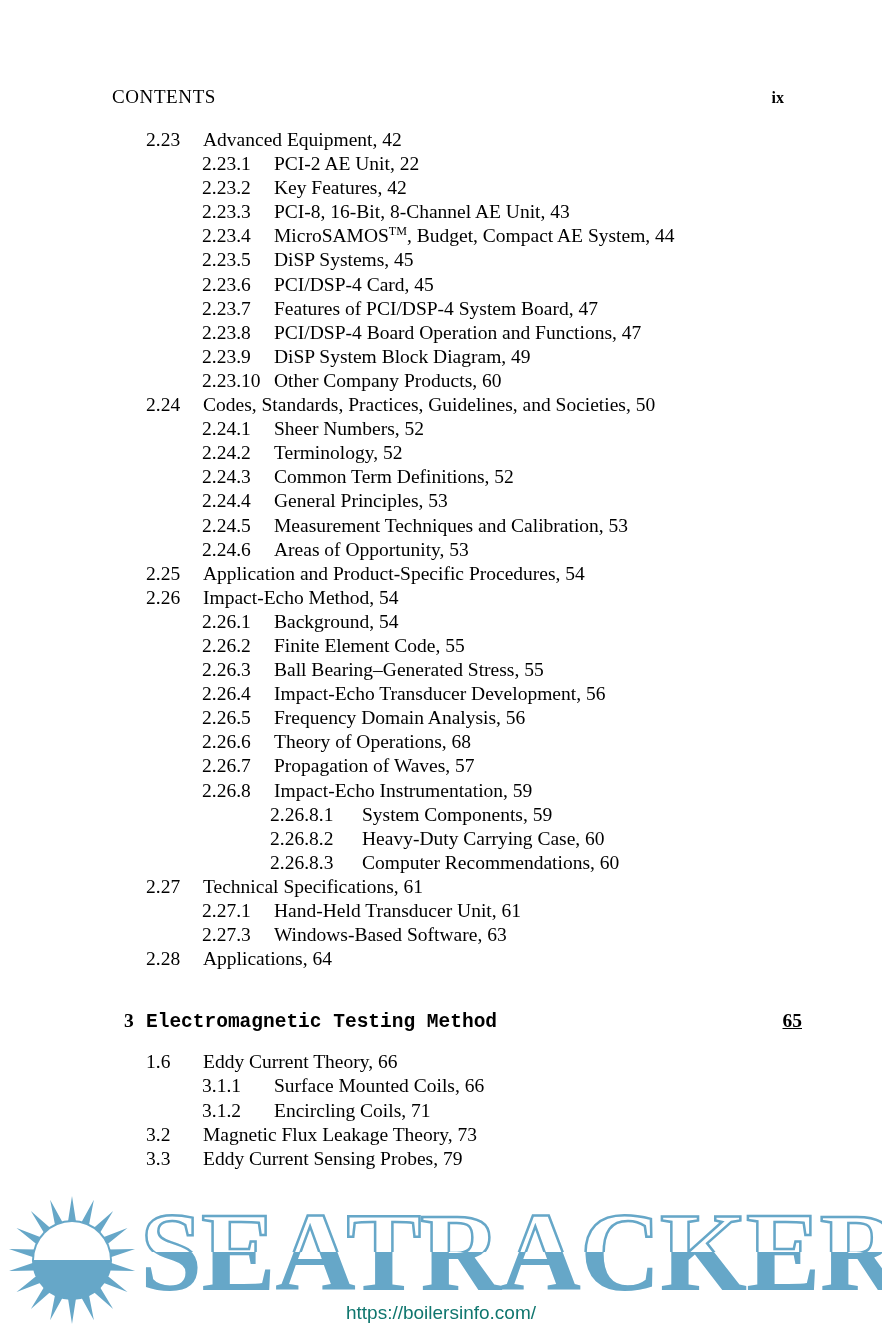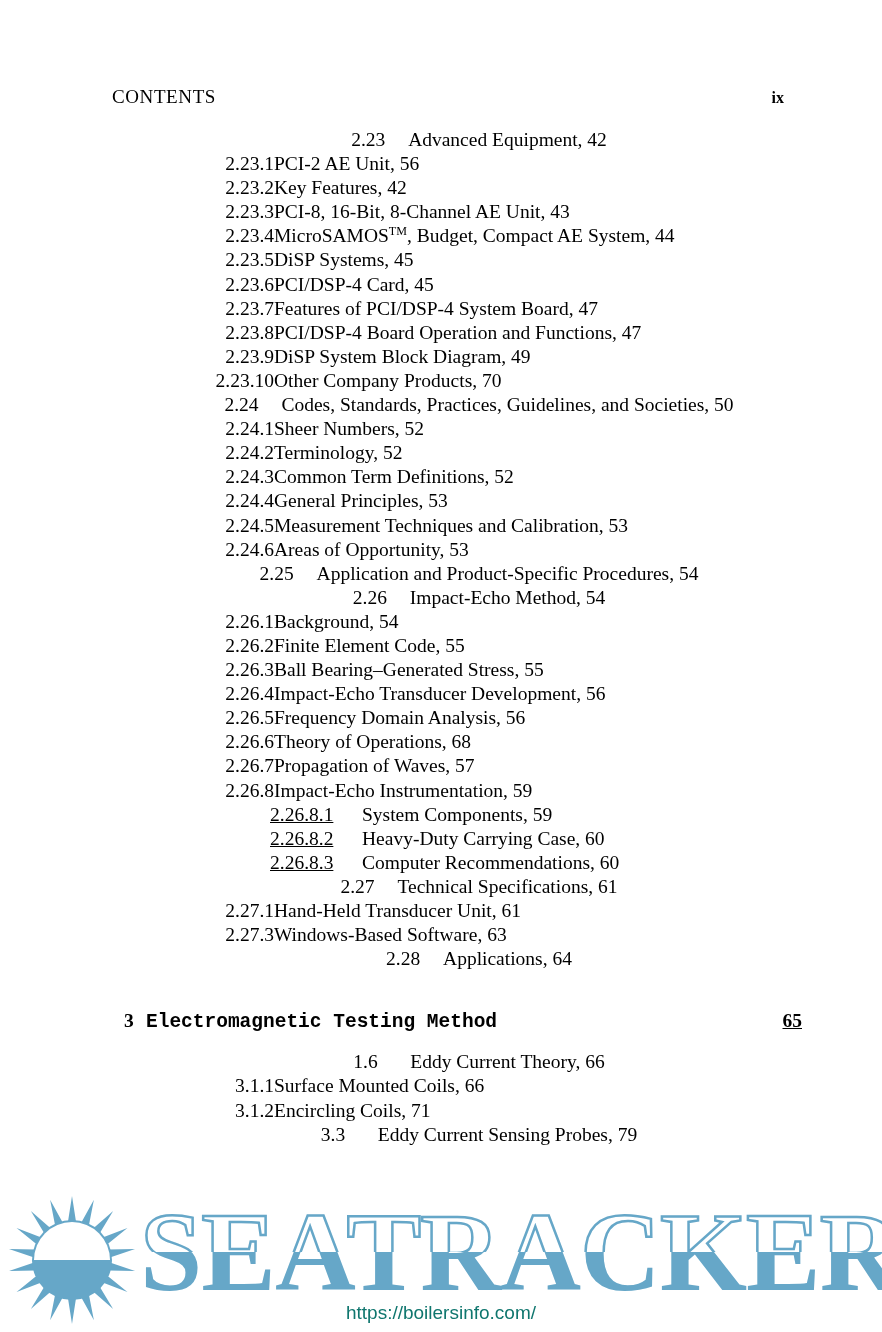--- a/index.html
+++ b/index.html
@@ -47,27 +47,27 @@
 
   .toc-row {
     display: flex;
     align-items: baseline;
     font-size: 19.5px;
     line-height: 24.1px;
     white-space: nowrap;
   }
 
   
-  .lvl1 { padding-left: 34px; justify-content: center; }
+  .lvl1 { padding-left: 34px; }
   .lvl2 { padding-left: 90px; }
   .lvl3 { padding-left: 158px; }
 
   .lvl1 .num { width: 57px; flex: none; }
-  .lvl2 .num { width: 72px; flex: none; text-align: right; }
-  .lvl3 .num { width: 92px; flex: none; text-decoration: underline; }
+  .lvl2 .num { width: 72px; flex: none; }
+  .lvl3 .num { width: 92px; flex: none; }
 
   .num { display: inline-block; }
   .label { display: inline-block; }
 
   
   .chapter-row {
     display: flex;
     align-items: baseline;
     font-size: 19.5px;
     line-height: 24.1px;
@@ -148,21 +148,21 @@
 </div>
 
 <div class="toc">
   <div id="toc-list">
       <div class="toc-row lvl1">
         <span class="num">2.23</span>
         <span class="label">Advanced Equipment,  42</span>
       </div>
       <div class="toc-row lvl2">
         <span class="num">2.23.1</span>
-        <span class="label">PCI-2 AE Unit,  56</span>
+        <span class="label">PCI-2 AE Unit,  22</span>
       </div>
       <div class="toc-row lvl2">
         <span class="num">2.23.2</span>
         <span class="label">Key Features,  42</span>
       </div>
       <div class="toc-row lvl2">
         <span class="num">2.23.3</span>
         <span class="label">PCI-8, 16-Bit, 8-Channel AE Unit,  43</span>
       </div>
       <div class="toc-row lvl2">
@@ -184,21 +184,21 @@
       <div class="toc-row lvl2">
         <span class="num">2.23.8</span>
         <span class="label">PCI/DSP-4 Board Operation and Functions,  47</span>
       </div>
       <div class="toc-row lvl2">
         <span class="num">2.23.9</span>
         <span class="label">DiSP System Block Diagram,  49</span>
       </div>
       <div class="toc-row lvl2">
         <span class="num">2.23.10</span>
-        <span class="label">Other Company Products,  70</span>
+        <span class="label">Other Company Products,  60</span>
       </div>
       <div class="toc-row lvl1">
         <span class="num">2.24</span>
         <span class="label">Codes, Standards, Practices, Guidelines, and Societies,  50</span>
       </div>
       <div class="toc-row lvl2">
         <span class="num">2.24.1</span>
         <span class="label">Sheer Numbers,  52</span>
       </div>
       <div class="toc-row lvl2">
@@ -307,20 +307,24 @@
         <span class="num">1.6</span>
         <span class="label">Eddy Current Theory,  66</span>
       </div>
       <div class="toc-row lvl2">
         <span class="num">3.1.1</span>
         <span class="label">Surface Mounted Coils,  66</span>
       </div>
       <div class="toc-row lvl2">
         <span class="num">3.1.2</span>
         <span class="label">Encircling Coils,  71</span>
+      </div>
+      <div class="toc-row lvl1">
+        <span class="num">3.2</span>
+        <span class="label">Magnetic Flux Leakage Theory,  73</span>
       </div>
       <div class="toc-row lvl1">
         <span class="num">3.3</span>
         <span class="label">Eddy Current Sensing Probes,  79</span>
       </div>
     </div>
 </div>
 
 <div class="watermark">
 

